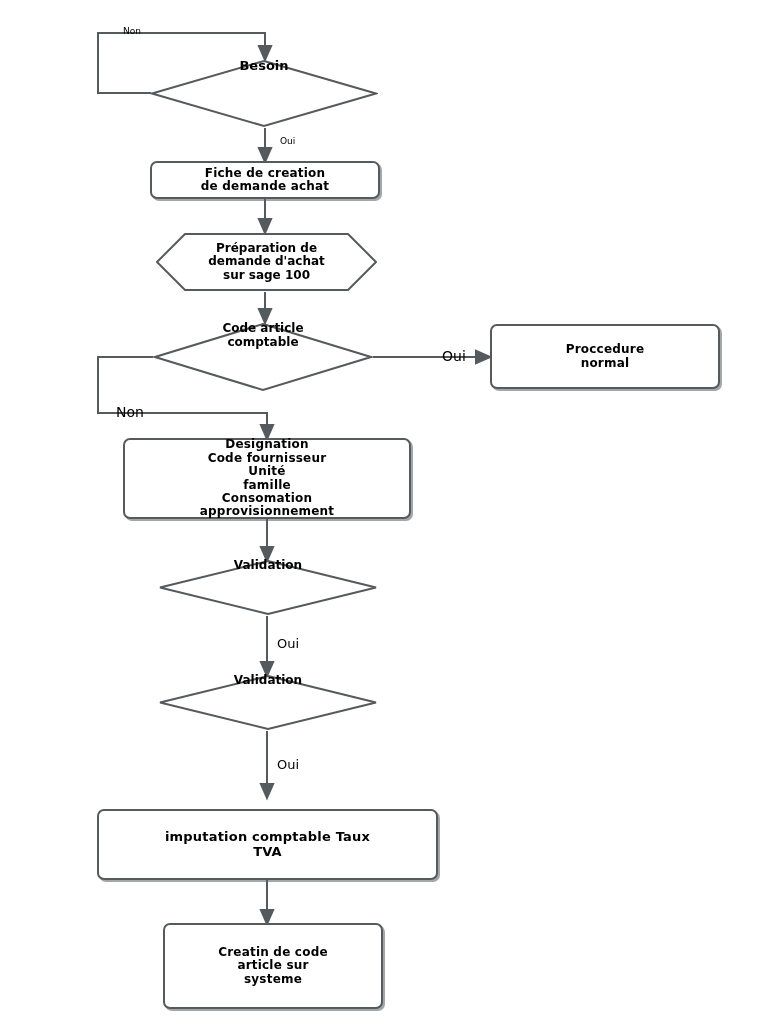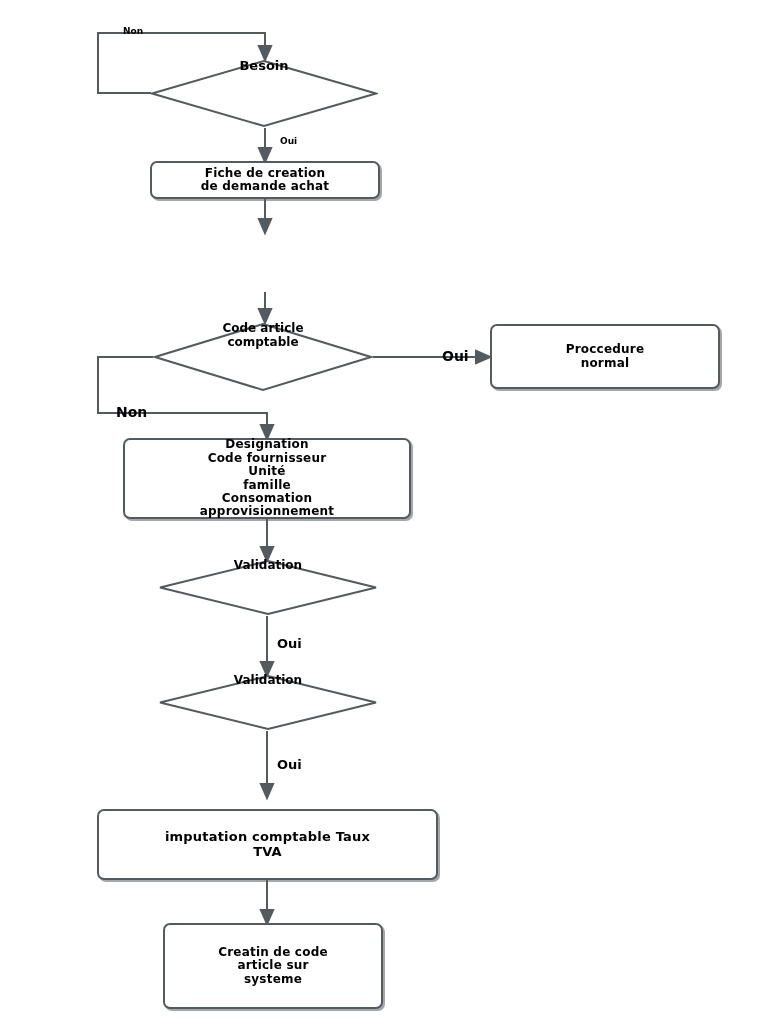--- a/index.html
+++ b/index.html
@@ -75,21 +75,21 @@
     position: relative;
     z-index: 2;
     text-align: center;
     color: #000;
     font-weight: bold;
     line-height: 1.15;
   }
   .edgelabel {
     position: absolute;
     color: #000000;
-    font-weight: bold;
+    font-weight: normal;
     white-space: nowrap;
     background: transparent;
     padding-left: 28px;
   }
   .t12 { font-size: 12px; }
   .t13 { font-size: 13px; }
   .t9  { font-size: 9px; }
   .t14 { font-size: 14px; }
 </style>
 </head>
@@ -134,20 +134,30 @@
     <span class="dlabel t13">Besoin</span>
   </div>
 
   <div class="node proc" style="left:150px; top:161px; width:230px; height:38px;">
     <div>
       <div class="t12">Fiche de creation</div>
       <div class="t12">de demande achat</div>
     </div>
   </div>
 
+  <div class="hexwrap" style="left:155px; top:232px; width:223px; height:60px;">
+    <svg width="223" height="60" viewBox="0 0 223 60">
+      <polygon points="30,2 193,2 221,30 193,58 30,58 2,30" fill="#ffffff" stroke="#555a5e" stroke-width="2" stroke-linejoin="round"></polygon>
+    </svg>
+    <div class="hexlabel">
+      <div class="t12">Préparation de</div>
+      <div class="t12">demande d'achat</div>
+      <div class="t12">sur sage 100</div>
+    </div>
+  </div>
 
   <div class="diamondwrap" style="left:153px; top:322px; width:220px; height:70px;">
     <svg width="220" height="70" viewBox="0 0 220 70">
       <polygon points="110,2 218,35 110,68 2,35" fill="#ffffff" stroke="#555a5e" stroke-width="2"></polygon>
     </svg>
     <div class="dlabel">
       <div class="t12">Code article</div>
       <div class="t12">comptable</div>
     </div>
   </div>

